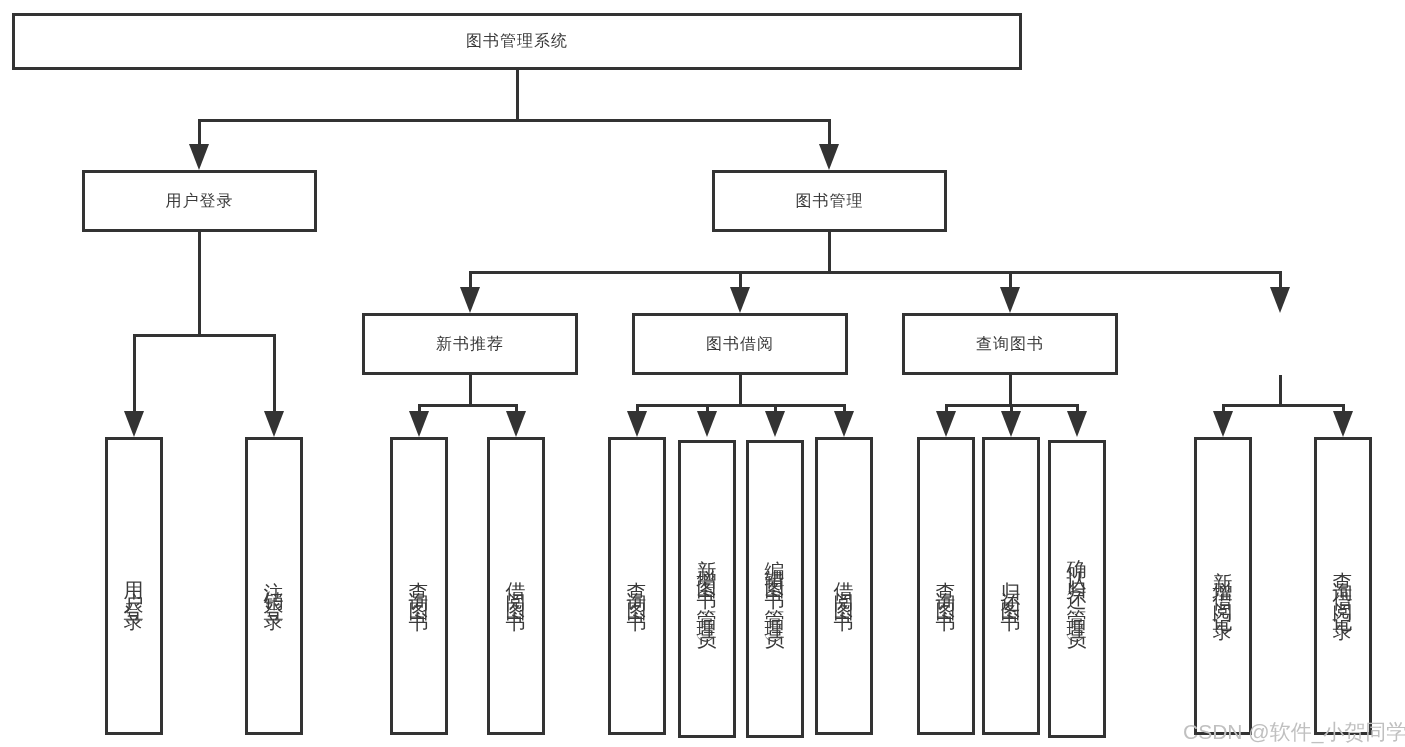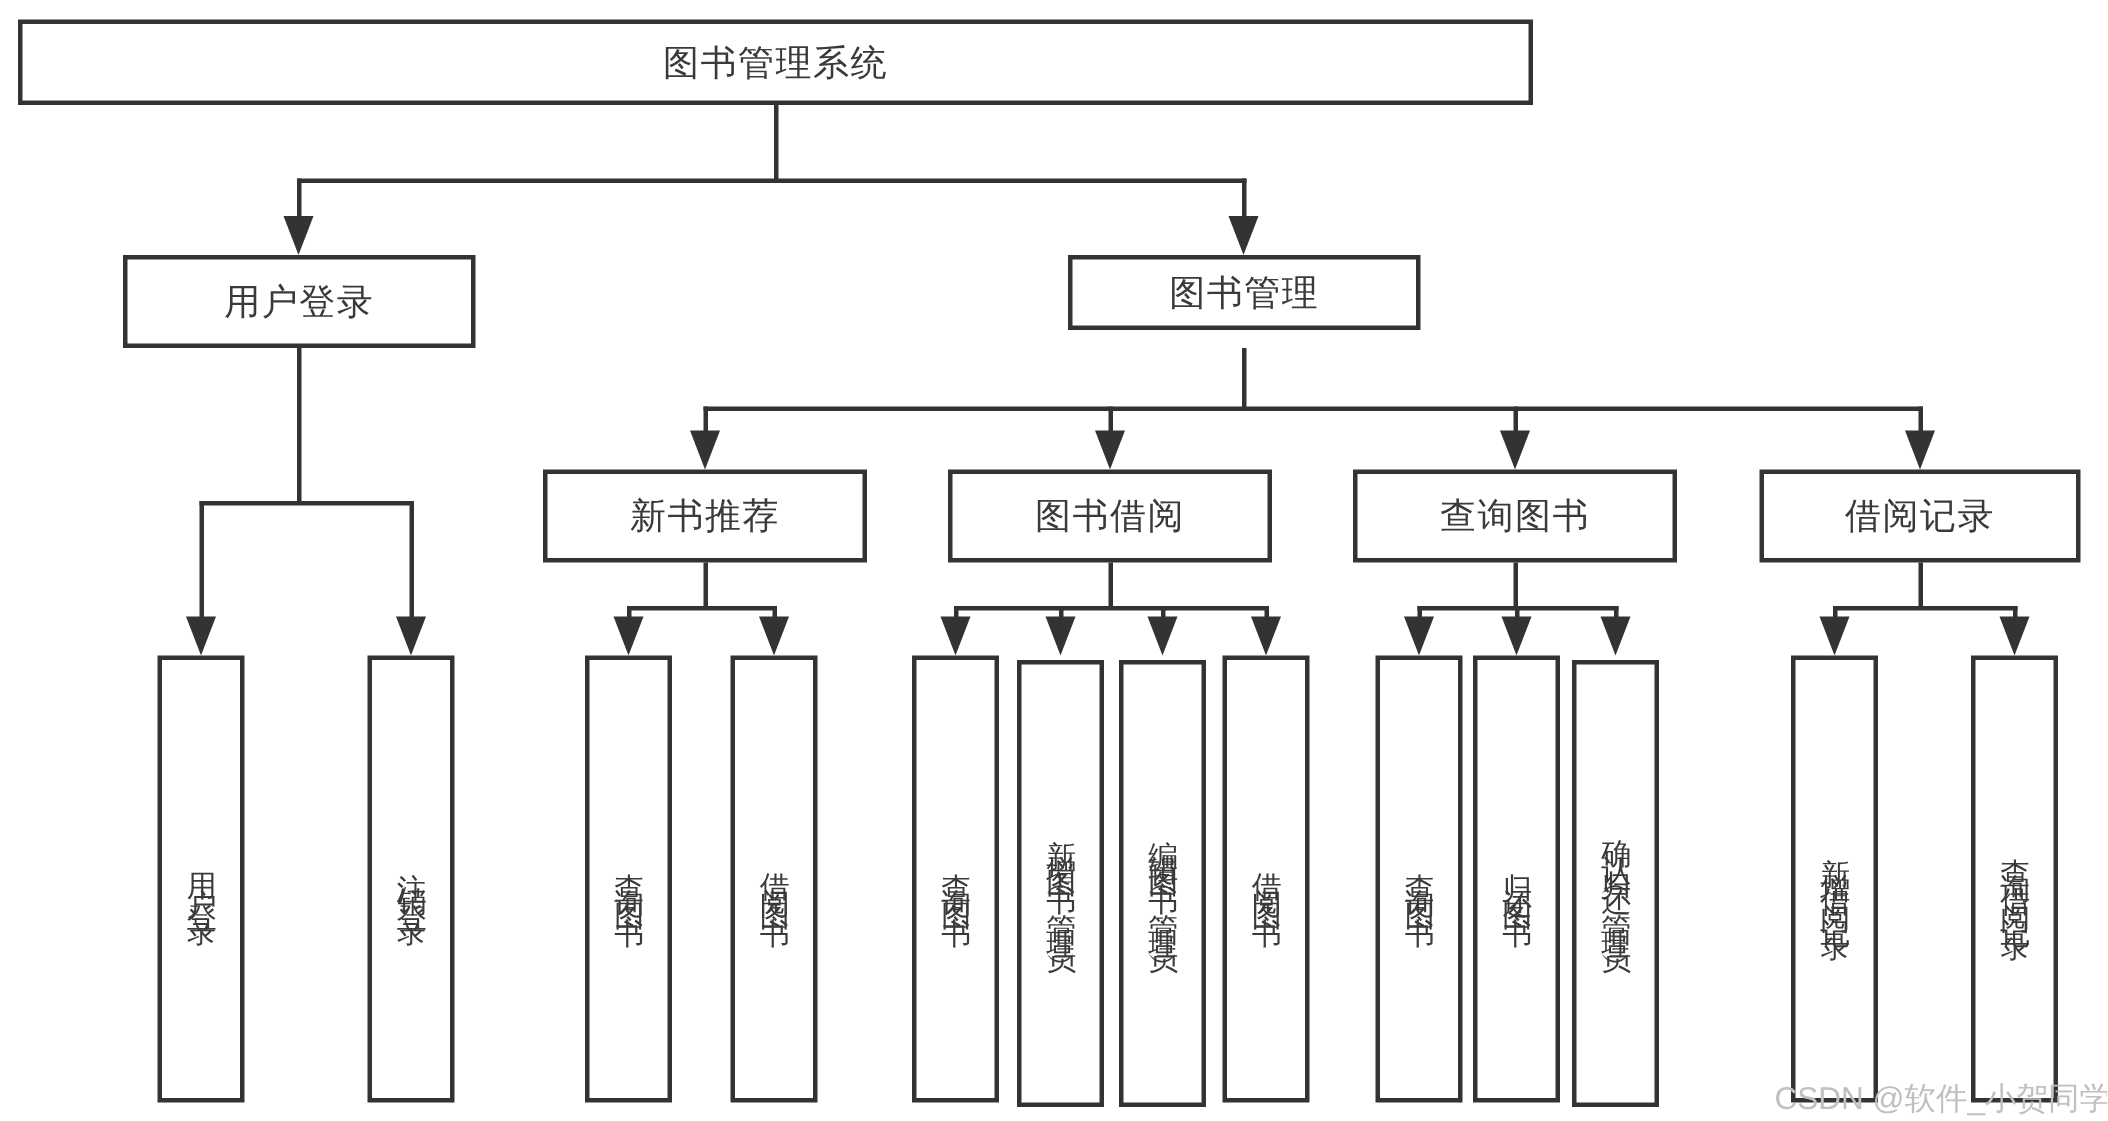--- a/index.html
+++ b/index.html
@@ -20,21 +20,21 @@
     position: absolute;
     box-sizing: border-box;
     border: 3px solid #333333;
     background: #ffffff;
     display: flex;
     align-items: center;
     justify-content: center;
     color: #3a3a3a;
   }
   .hlabel {
-    font-size: 24px;
+    font-size: 16px;
     letter-spacing: 1px;
     white-space: nowrap;
   }
   .vlabel {
     writing-mode: vertical-rl;
     font-size: 20px;
     letter-spacing: 10px;
     line-height: 1;
     white-space: nowrap;
   }
@@ -76,21 +76,21 @@
   <div class="line vline" style="left:515.5px; top:70px; height:50px;"></div>
   <div class="line hline" style="left:197.5px; top:118.5px; width:633px;"></div>
   <div class="line vline" style="left:197.5px; top:118.5px; height:29px;"></div>
   <div class="arrow" style="left:189px; top:144px;"></div>
   <div class="line vline" style="left:827.5px; top:118.5px; height:29px;"></div>
   <div class="arrow" style="left:819px; top:144px;"></div>
 
   <div class="node" style="left:82px; top:170px; width:235px; height:62px;">
     <span class="hlabel">用户登录</span>
   </div>
-  <div class="node" style="left:712px; top:170px; width:235px; height:50px;justify-content:center;">
+  <div class="node" style="left:712px; top:170px; width:235px; height:62px;justify-content:center;">
     <span class="hlabel">图书管理</span>
   </div>
 
   <div class="line vline" style="left:197.5px; top:232px; height:103px;"></div>
   <div class="line hline" style="left:132.5px; top:333.5px; width:143px;"></div>
   <div class="line vline" style="left:132.5px; top:333.5px; height:81px;"></div>
   <div class="arrow" style="left:124px; top:411px;"></div>
   <div class="line vline" style="left:272.5px; top:333.5px; height:81px;"></div>
   <div class="arrow" style="left:264px; top:411px;"></div>
 
@@ -107,23 +107,20 @@
 
   <div class="node" style="left:632px; top:313px; width:216px; height:62px;">
     <span class="hlabel">图书借阅</span>
   </div>
   <div class="node" style="left:362px; top:313px; width:216px; height:62px;">
     <span class="hlabel">新书推荐</span>
   </div>
   <div class="node" style="left:902px; top:313px; width:216px; height:62px;">
     <span class="hlabel">查询图书</span>
   </div>
-  <div class="node" style="left:1173px; top:313px; width:214px; height:62px;">
-    <span class="hlabel">借阅记录</span>
-  </div>
 
   <div class="line vline" style="left:468.5px; top:375px; height:30px;"></div>
   <div class="line hline" style="left:417.5px; top:403.5px; width:100px;"></div>
   <div class="line vline" style="left:417.5px; top:403.5px; height:11px;"></div>
   <div class="arrow" style="left:409px; top:411px;"></div>
   <div class="line vline" style="left:514.5px; top:403.5px; height:11px;"></div>
   <div class="arrow" style="left:506px; top:411px;"></div>
 
   <div class="line vline" style="left:738.5px; top:375px; height:30px;"></div>
   <div class="line hline" style="left:635.5px; top:403.5px; width:210px;"></div>

